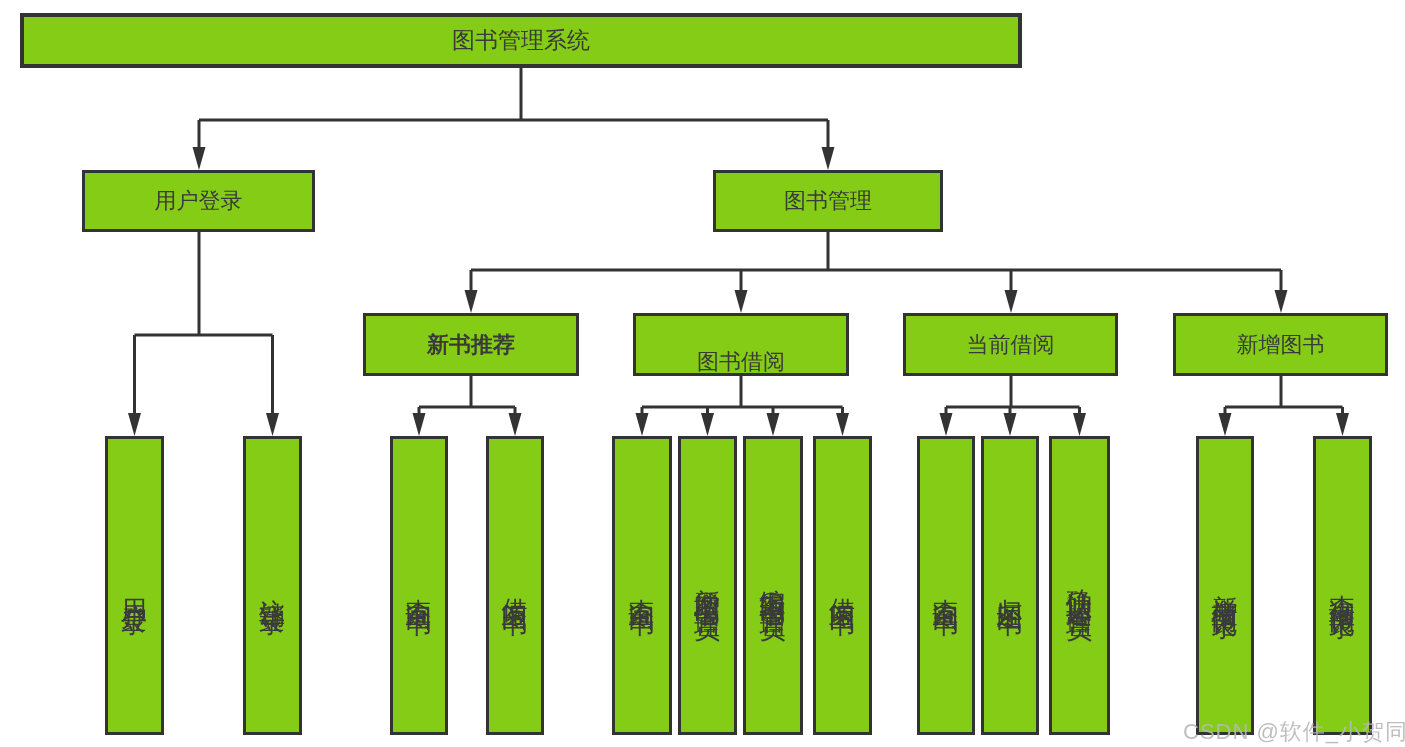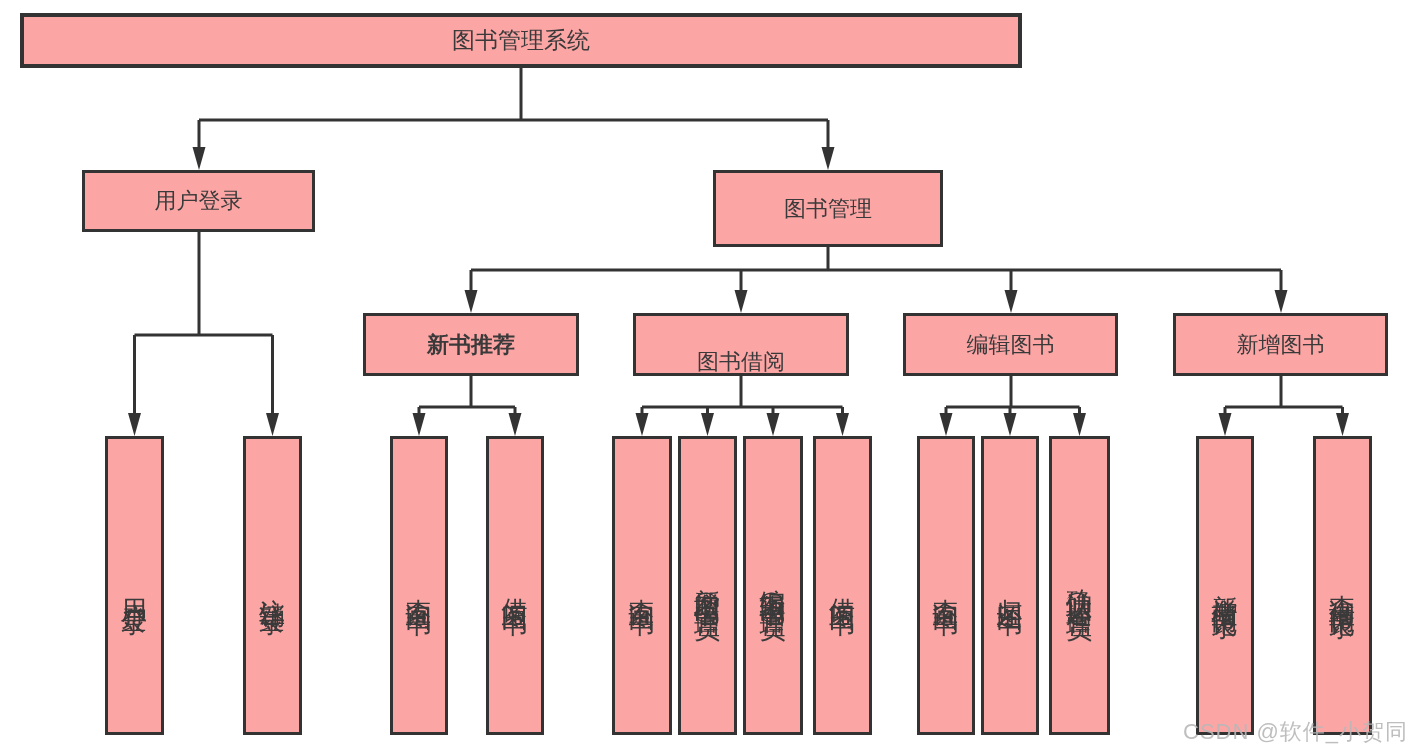--- a/index.html
+++ b/index.html
@@ -19,37 +19,37 @@
     position: absolute;
     left: 0;
     top: 0;
     width: 1405px;
     height: 747px;
     z-index: 1;
   }
   .node {
     position: absolute;
     box-sizing: border-box;
-    background: #fca5a5;
+    background: #84cc16;
     border: 3px solid #333333;
     display: flex;
     align-items: center;
     justify-content: center;
     color: #3a3a3a;
     z-index: 2;
   }
   .node span {
     line-height: 1;
     white-space: nowrap;
   }
   .hnode span { font-size: 22px; }
   .n-root { left: 20px;  top: 13px;  width: 1002px; height: 55px; border-width: 4px; }
   .n-root span { font-size: 23px; }
   .n-l2a  { left: 82px;  top: 170px; width: 233px; height: 62px; }
-  .n-l2b  { left: 713px; top: 170px; width: 230px; height: 77px; }
+  .n-l2b  { left: 713px; top: 170px; width: 230px; height: 62px; }
   .n-l3a  { left: 363px; top: 313px; width: 216px; height: 63px; font-weight: bold; }
   .n-l3b  { left: 633px; top: 313px; width: 216px; height: 63px; align-items: flex-end; }
   .n-l3c  { left: 903px; top: 313px; width: 215px; height: 63px; }
   .n-l3d  { left: 1173px; top: 313px; width: 215px; height: 63px; }
   .leaf {
     top: 436px;
     height: 299px;
   }
   .leaf span {
     writing-mode: vertical-rl;
@@ -130,21 +130,21 @@
     <span>图书管理</span>
   </div>
 
   <div class="node hnode n-l3a">
     <span>新书推荐</span>
   </div>
   <div class="node hnode n-l3b">
     <span>图书借阅</span>
   </div>
   <div class="node hnode n-l3c">
-    <span>编辑图书</span>
+    <span>当前借阅</span>
   </div>
   <div class="node hnode n-l3d">
     <span>新增图书</span>
   </div>
 
   <div class="node leaf f1a">
     <span>用户登录</span>
   </div>
   <div class="node leaf f1b">
     <span>注销登录</span>

